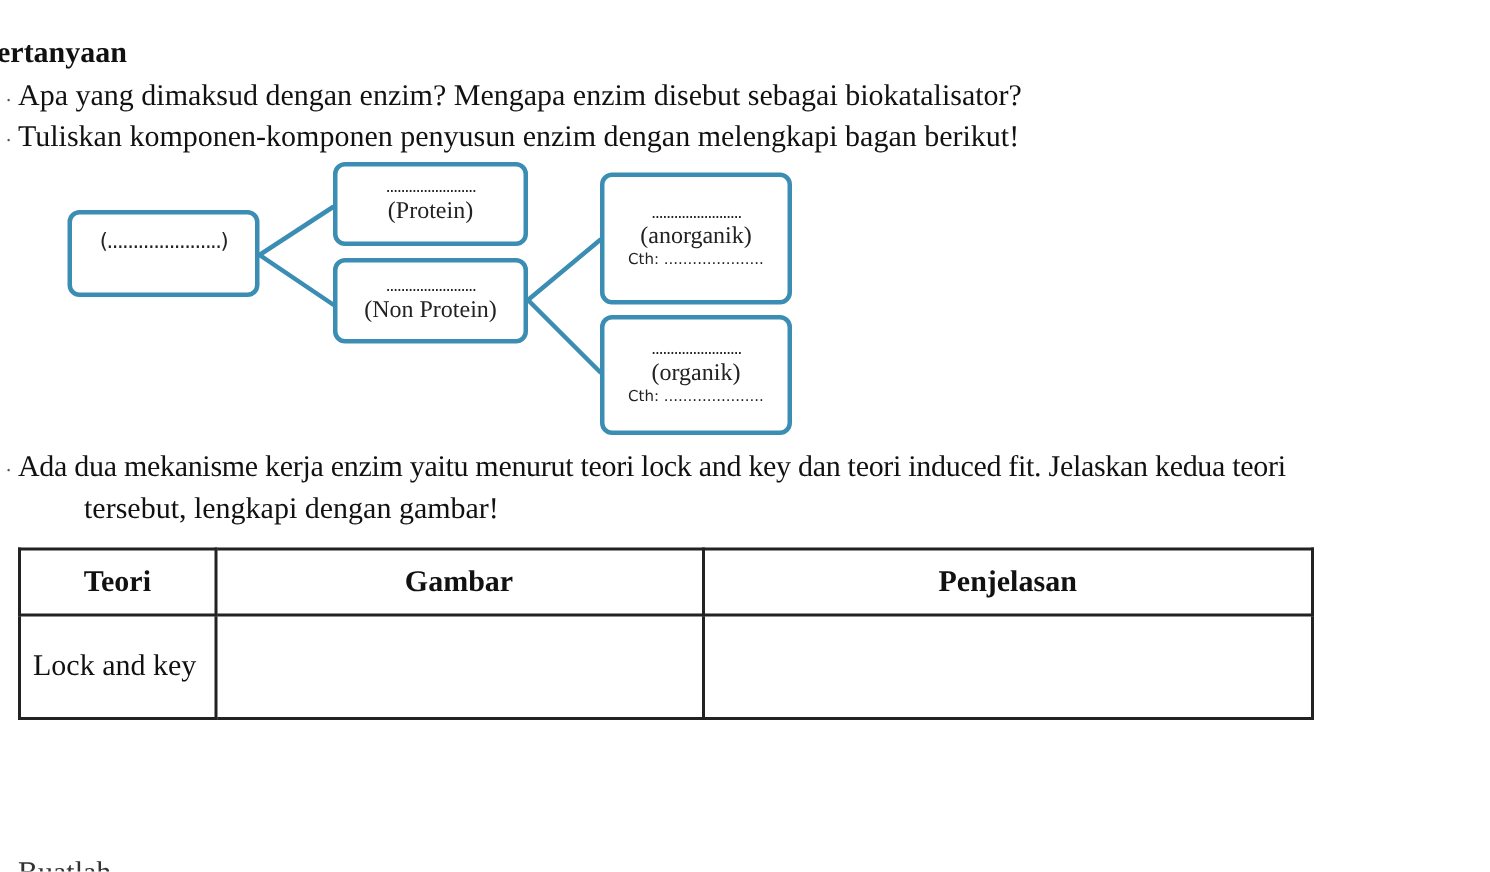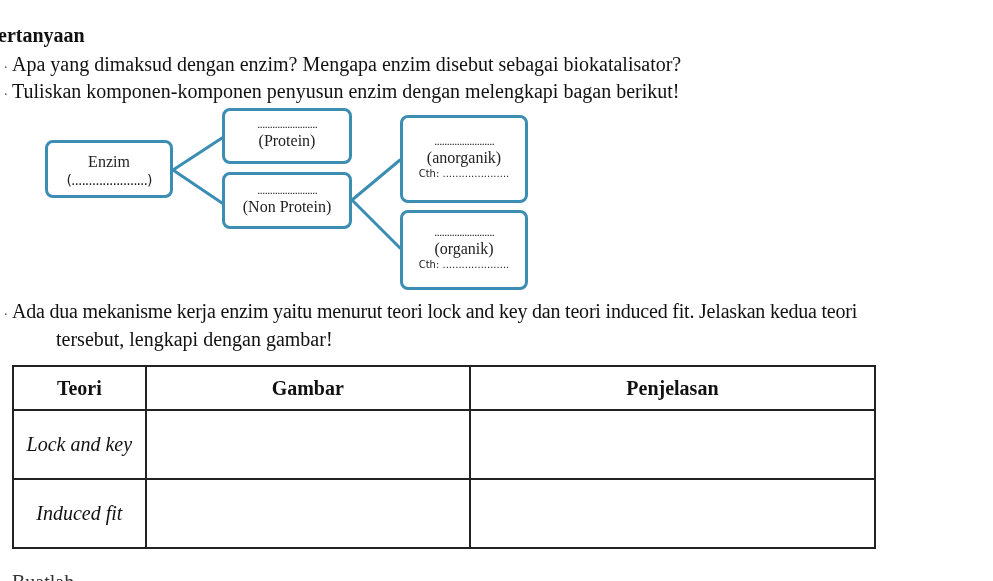--- a/index.html
+++ b/index.html
@@ -82,21 +82,21 @@
       border-collapse: collapse;
       width: 864px;
     }
     .tbl th, .tbl td {
       border: 2px solid #222;
       font-size: 20px;
       padding: 0 8px;
       box-sizing: border-box;
     }
     .tbl th { height: 44px; font-weight: bold; text-align: center; }
-    .tbl td { height: 69px; text-align: center; font-style: italic; }
+    .tbl td { height: 69px; text-align: left; }
     .col1 { width: 140px; }
     .col2 { width: 358px; border-radius: 22px; }
     .col3 { width: 448px; }
 
     .cut-text {
       left: 12px; top: 571px;
       font-size: 20px;
       white-space: nowrap;
       color: #333;
       word-spacing: 14px;
@@ -119,21 +119,20 @@
 <svg class="abs diagram" viewBox="0 0 993 300" width="993" height="300">
   <g stroke="#3b8db3" stroke-width="3" fill="none" stroke-linecap="round">
     <line x1="173" y1="170" x2="222" y2="138"></line>
     <line x1="173" y1="170" x2="222" y2="203"></line>
     <line x1="352" y1="200" x2="400" y2="160"></line>
     <line x1="352" y1="200" x2="400" y2="248"></line>
   </g>
 </svg>
 
 <div class="node n-enzim">
-  <span class="lbl">Enzim</span>
   <span class="inline-dots">(......................)</span>
 </div>
 
 <div class="node n-protein">
   <span class="dots">........................</span>
   <span class="lbl">(Protein)</span>
 </div>
 
 <div class="node n-nonprotein">
   <span class="dots">........................</span>
@@ -167,21 +166,16 @@
       <th class="col2">Gambar</th>
       <th class="col3">Penjelasan</th>
     </tr>
   </thead>
   <tbody>
     <tr>
       <td class="col1">Lock and key</td>
       <td class="col2"></td>
       <td class="col3"></td>
     </tr>
-    <tr>
-      <td class="col1">Induced fit</td>
-      <td class="col2"></td>
-      <td class="col3"></td>
-    </tr>
   </tbody>
 </table>
 
 <div class="abs cut-text">Buatlah ... ... ... ... ...</div>
 
 </body></html>

